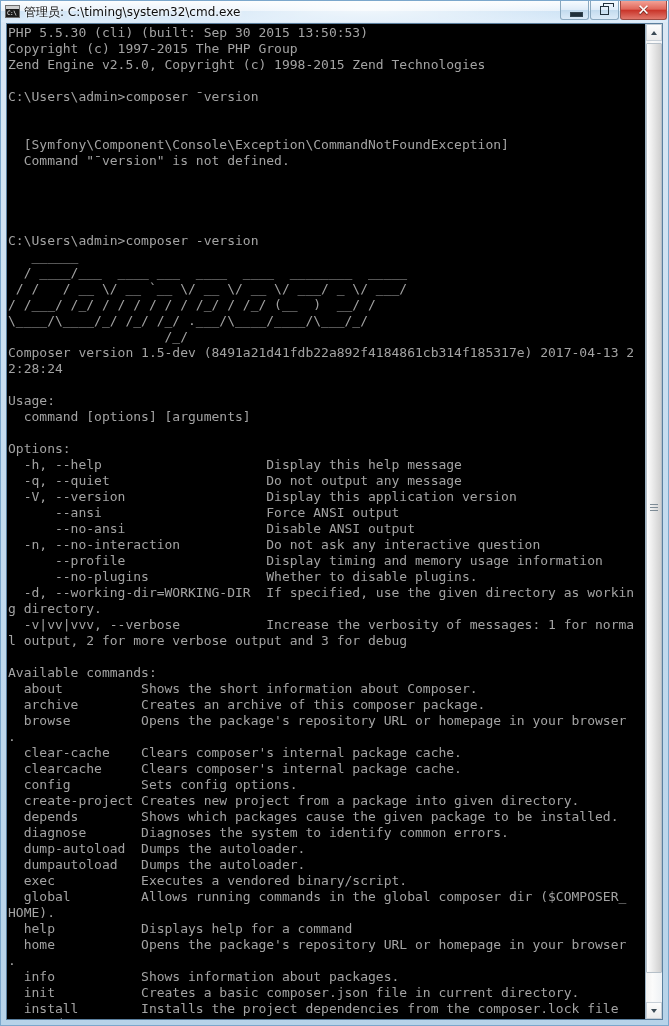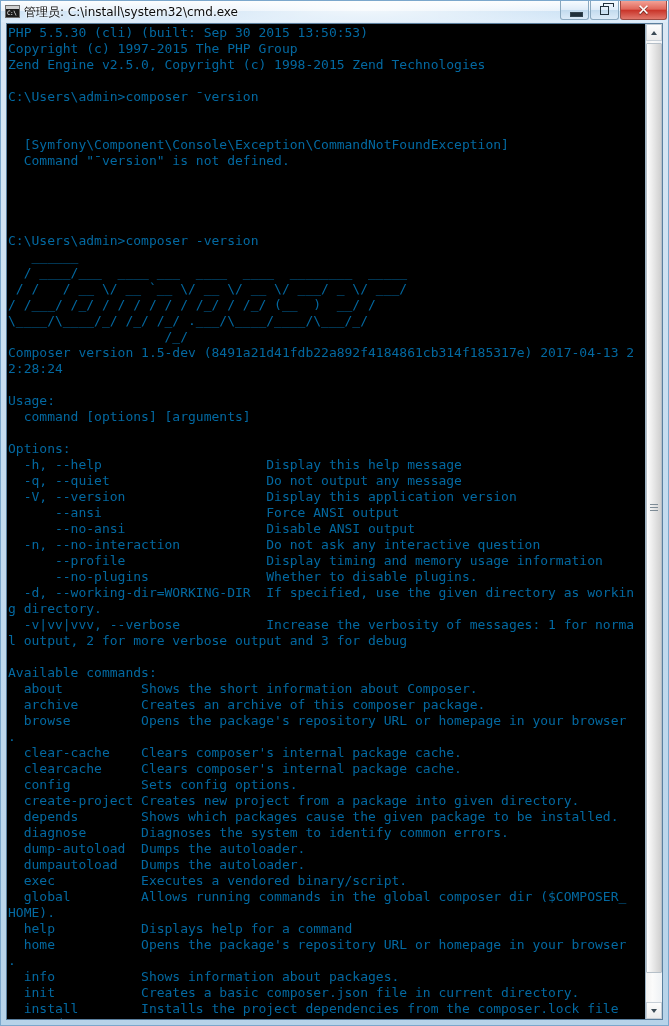--- a/index.html
+++ b/index.html
@@ -152,21 +152,21 @@
     border: 1px solid #5b7f9e;
     background: #000000;
     display: flex;
     overflow: hidden;
   }
 
   
   #console {
     flex: 1 1 auto;
     background: #000000;
-    color: #0369a1;
+    color: #a3a3a3;
     font-family: "DejaVu Sans Mono", monospace;
     font-size: 13px;
     line-height: 16px;
     white-space: pre;
     overflow: hidden;
     padding: 1px 0 16px 1px;
     letter-spacing: 0px;
   }
   #console .line { height: 16px; }
 
@@ -230,21 +230,21 @@
     pointer-events: none;
   }
 </style>
 </head>
 <body>
 
 <div id="window">
 
   <div id="titlebar">
     <span class="cmd-icon"></span>
-    <span id="title-text">管理员: C:\install\system32\cmd.exe</span>
+    <span id="title-text">管理员: C:\timing\system32\cmd.exe</span>
 
     <div id="win-buttons">
       <div class="winbtn min">
         <span class="glyph-min"></span>
       </div>
       <div class="winbtn restore">
         <span class="glyph-restore"></span>
       </div>
       <div class="winbtn close">
         <span class="glyph-close">✕</span>

